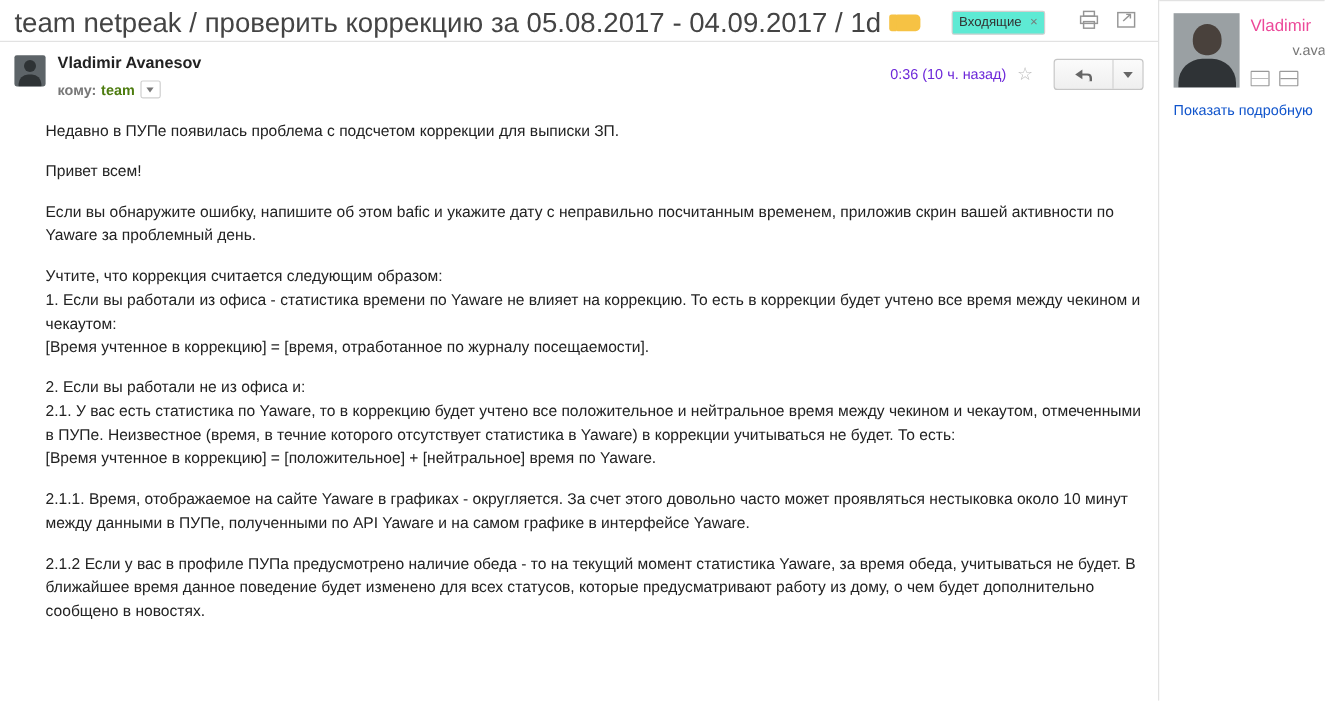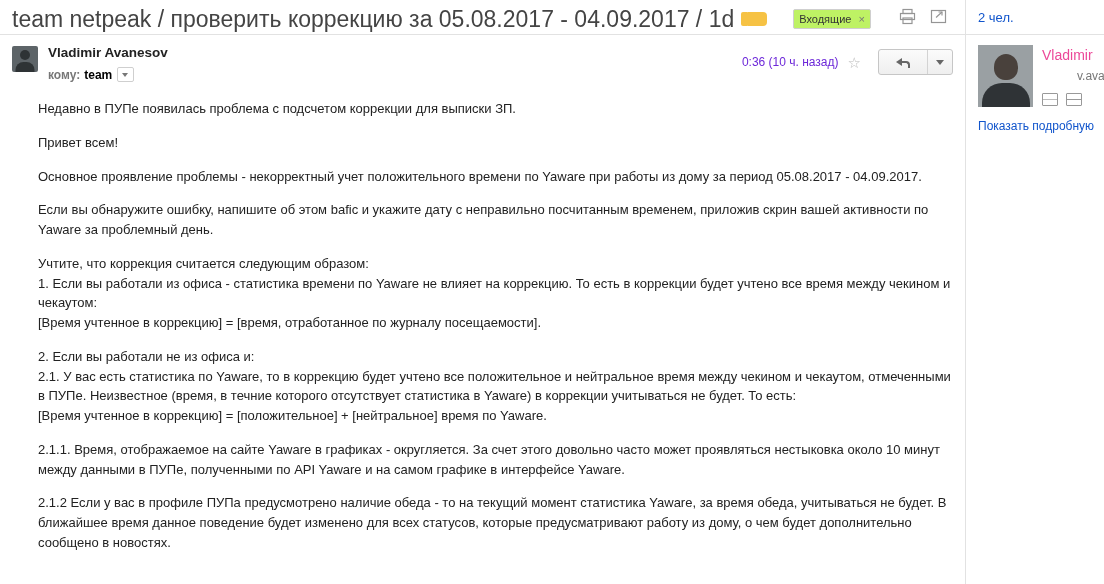--- a/index.html
+++ b/index.html
@@ -57,21 +57,21 @@
     top: 0;
     width: 6px;
     height: 14px;
     background: #f6c244;
     border-radius: 2px 0 0 2px;
   }
   .label-chip {
     margin-left: 26px;
     display: inline-flex;
     align-items: center;
-    background: #bef264;
+    background: #5eead4;
     border: 1px solid #cfcfcf;
     border-radius: 2px;
     height: 18px;
     padding: 0 5px;
     font-size: 11px;
     color: #333;
   }
   .label-chip .x {
     margin-left: 7px;
     color: #777;
@@ -147,21 +147,21 @@
   }
   .recipient-line {
     margin-top: 7px;
     font-size: 12px;
     color: #777;
     display: flex;
     align-items: center;
     font-weight: bold;
   }
   .recipient-line .to-val {
-    color: #000000;
+    color: #4d7c0f;
     margin-left: 4px;
   }
   .caret-box {
     display: inline-block;
     margin-left: 5px;
     border: 1px solid #cfcfcf;
     border-radius: 2px;
     width: 15px;
     height: 13px;
     position: relative;
@@ -427,38 +427,34 @@
             <span class="reply-arrow"></span>
           </span>
           <span class="reply-more"></span>
         </span>
       </div>
     </div>
 
     <div class="body-wrap">
       <p class="para">Недавно в ПУПе появилась проблема с подсчетом коррекции для выписки ЗП.</p>
       <p class="para">Привет всем!</p>
-      <p class="para">Основное проявление проблемы - некорректный учет положительного времени по Yaware при работы из дому за период 05.08.2017 - 04.09.2017.</p>
       <p class="para">Если вы обнаружите ошибку, напишите об этом bafic и укажите дату с неправильно посчитанным временем, приложив скрин вашей активности по Yaware за проблемный день.</p>
       <p class="para" style="white-space:pre-line">Учтите, что коррекция считается следующим образом:
 1. Если вы работали из офиса - статистика времени по Yaware не влияет на коррекцию. То есть в коррекции будет учтено все время между чекином и чекаутом:
 [Время учтенное в коррекцию] = [время, отработанное по журналу посещаемости].</p>
       <p class="para" style="white-space:pre-line">2. Если вы работали не из офиса и:
 2.1. У вас есть статистика по Yaware, то в коррекцию будет учтено все положительное и нейтральное время между чекином и чекаутом, отмеченными в ПУПе. Неизвестное (время, в течние которого отсутствует статистика в Yaware) в коррекции учитываться не будет. То есть:
 [Время учтенное в коррекцию] = [положительное] + [нейтральное] время по Yaware.</p>
       <p class="para">2.1.1. Время, отображаемое на сайте Yaware в графиках - округляется. За счет этого довольно часто может проявляться нестыковка около 10 минут между данными в ПУПе, полученными по API Yaware и на самом графике в интерфейсе Yaware.</p>
       <p class="para">2.1.2 Если у вас в профиле ПУПа предусмотрено наличие обеда - то на текущий момент статистика Yaware, за время обеда, учитываться не будет. В ближайшее время данное поведение будет изменено для всех статусов, которые предусматривают работу из дому, о чем будет дополнительно сообщено в новостях.</p>
 
     </div>
   </div>
 
   <div class="side-col">
-    <div class="side-head">
-      <a href="#">2 чел.</a>
-    </div>
     <div class="divider"></div>
     <div class="side-body">
       <div class="contact-row">
         <div class="contact-photo">
           <span class="head"></span>
           <span class="body-sh"></span>
         </div>
         <div class="contact-text">
           <div class="contact-name">Vladimir</div>
           <div class="contact-email">v.avane</div>

